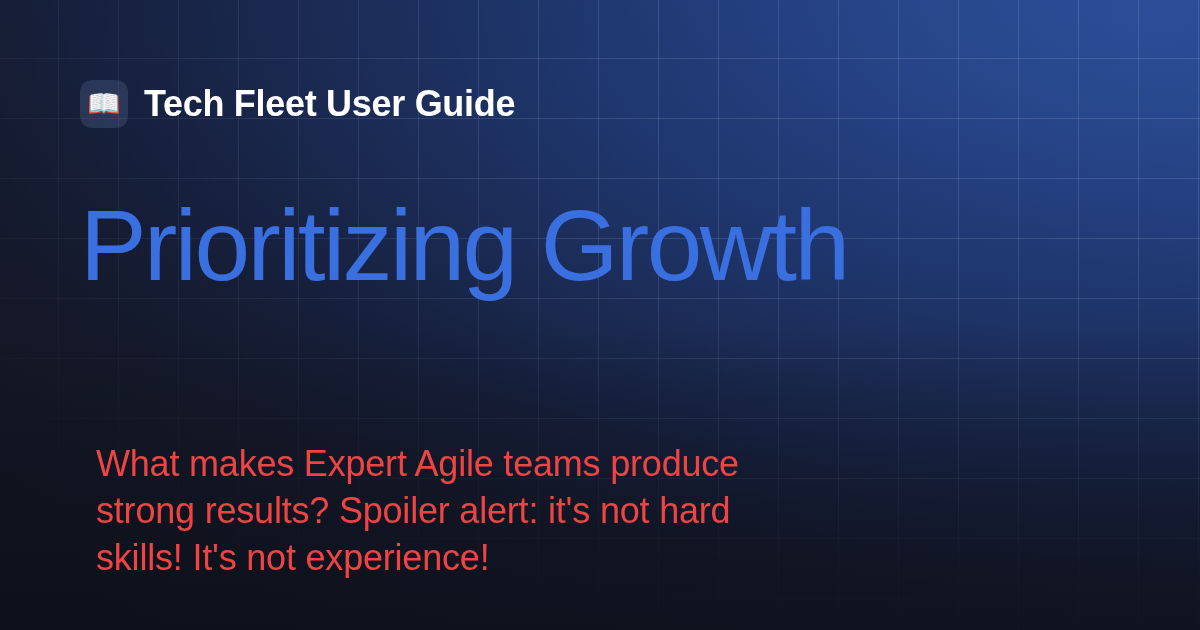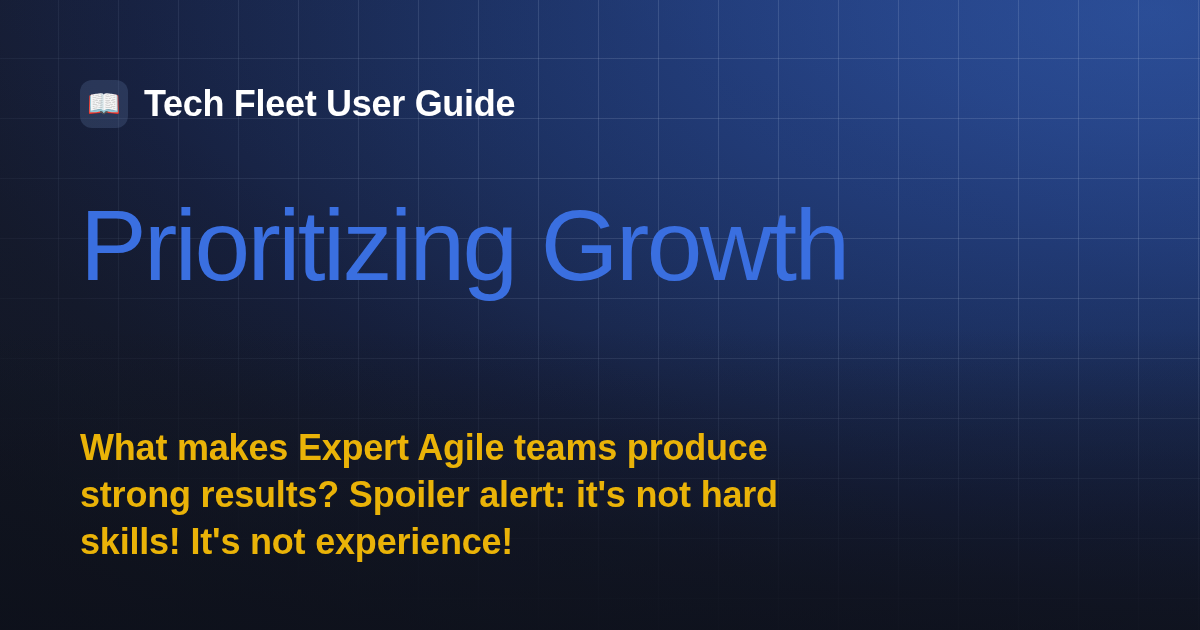--- a/index.html
+++ b/index.html
@@ -139,25 +139,25 @@
     font-weight: normal;
     letter-spacing: -2.6px;
     color: #3a6fe0;
   }
 
   .subhead {
     position: absolute;
     left: 80px;
     top: 424px;
     width: 720px;
-    margin: 0;
+    margin: 16px;
     font-size: 36px;
     line-height: 1.31;
-    font-weight: bold;
-    color: #eab308;
+    font-weight: normal;
+    color: #ef4444;
     letter-spacing: -0.2px;
   }
 </style>
 </head>
 <body>
 
 <div class="card">
 
   <div class="bg-base"></div>
   <div class="bg-glow"></div>

